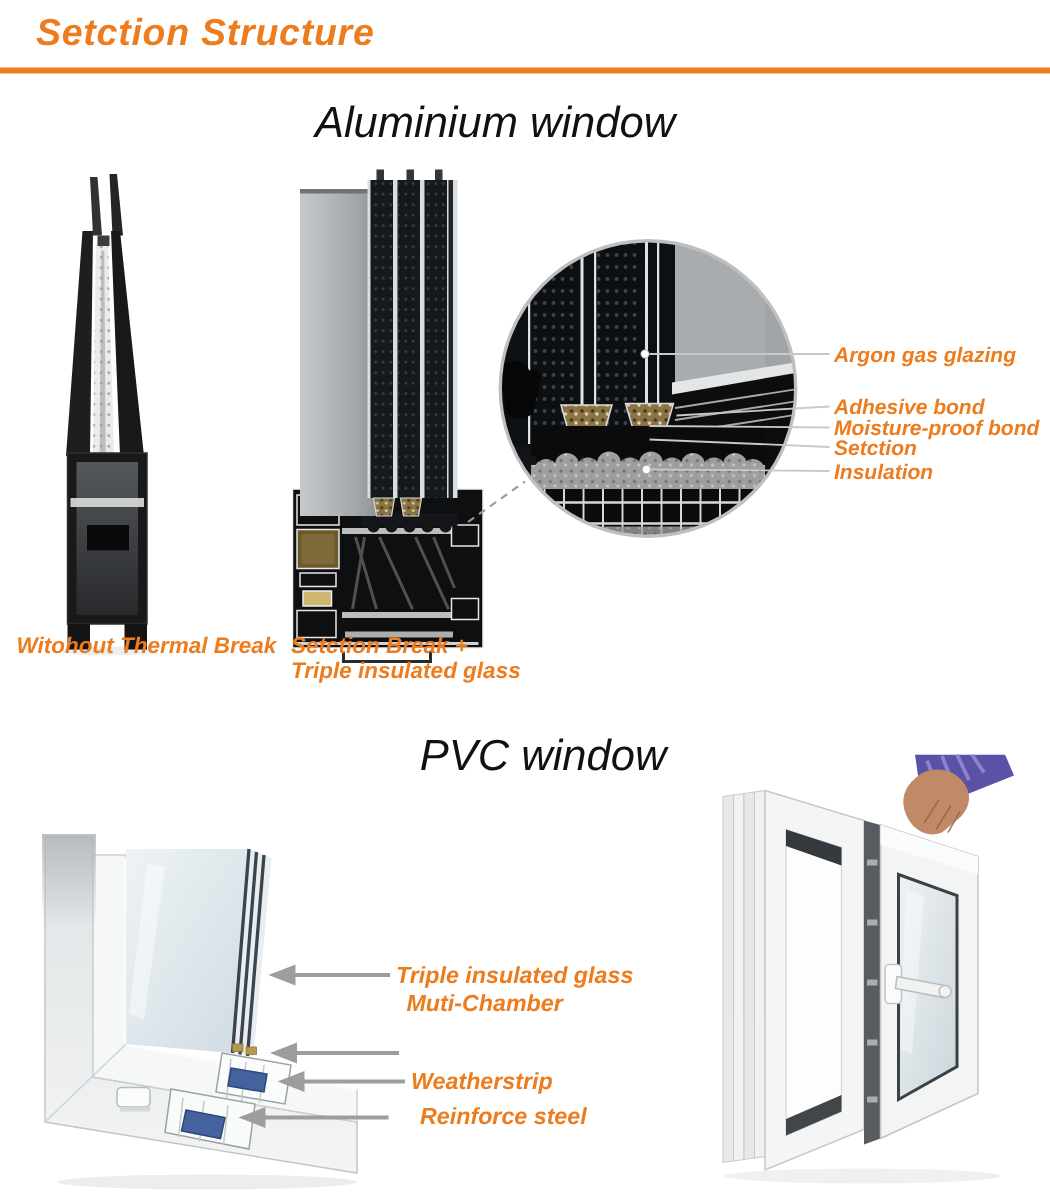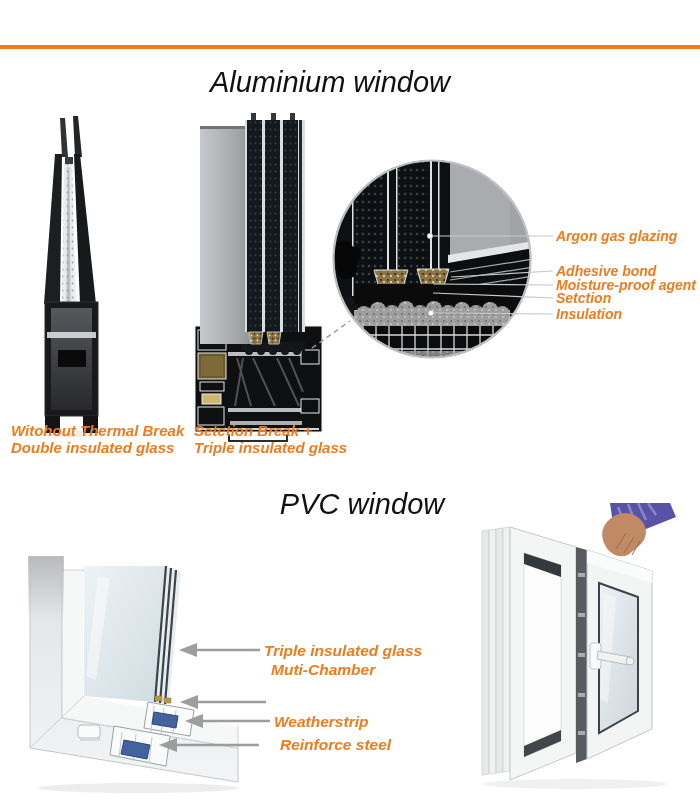--- a/index.html
+++ b/index.html
@@ -32,20 +32,21 @@
     line-height:16.5px;white-space:nowrap;
   }
   svg{display:block;}
   .overlay{left:0;top:0;pointer-events:none;}
 </style>
 </head>
 <body>
 
 <div class="stage">
 
+  <div class="abs page-title">Setction Structure</div>
   <div class="abs title-rule"></div>
 
   <div class="abs section-title alu-title">Aluminium window</div>
   <div class="abs section-title pvc-title">PVC window</div>
 
   <div class="abs" style="left:20px;top:112px;">
     <svg width="130" height="325" viewBox="0 0 130 325">
       <defs>
         <linearGradient id="gmetal" x1="0" y1="0" x2="0" y2="1">
           <stop offset="0" stop-color="#55585c"></stop>
@@ -333,27 +334,26 @@
         </g>
       <g>
           <path d="M176,745 L259,745"></path>
           <polygon points="159,745 177,738 177,752" stroke="none"></polygon>
         </g>
     </g>
   </svg>
 
   <div class="abs detail-label" style="top:229px;">Argon gas glazing</div>
   <div class="abs detail-label" style="top:264px;text-align:center;">Adhesive bond</div>
-  <div class="abs detail-label" style="top:278px;">Moisture-proof agent</div>
+  <div class="abs detail-label" style="top:278px;">Moisture-proof bond</div>
   <div class="abs detail-label" style="top:291px;">Setction</div>
   <div class="abs detail-label" style="top:307px;">Insulation</div>
 
   <div class="abs caption" style="left:11px;">
     <div>Witohout Thermal Break</div>
-    <div>Double insulated glass</div>
   </div>
   <div class="abs caption" style="left:194px;">
     <div>Setction Break +</div>
     <div>Triple insulated glass</div>
   </div>
 
   <div class="abs pvc-label" style="left:264px;top:643px;">Triple insulated glass</div>
   <div class="abs pvc-label" style="left:271px;top:662px;">Muti-Chamber</div>
   <div class="abs pvc-label" style="left:274px;top:714px;">Weatherstrip</div>
   <div class="abs pvc-label" style="left:280px;top:737px;">Reinforce steel</div>

